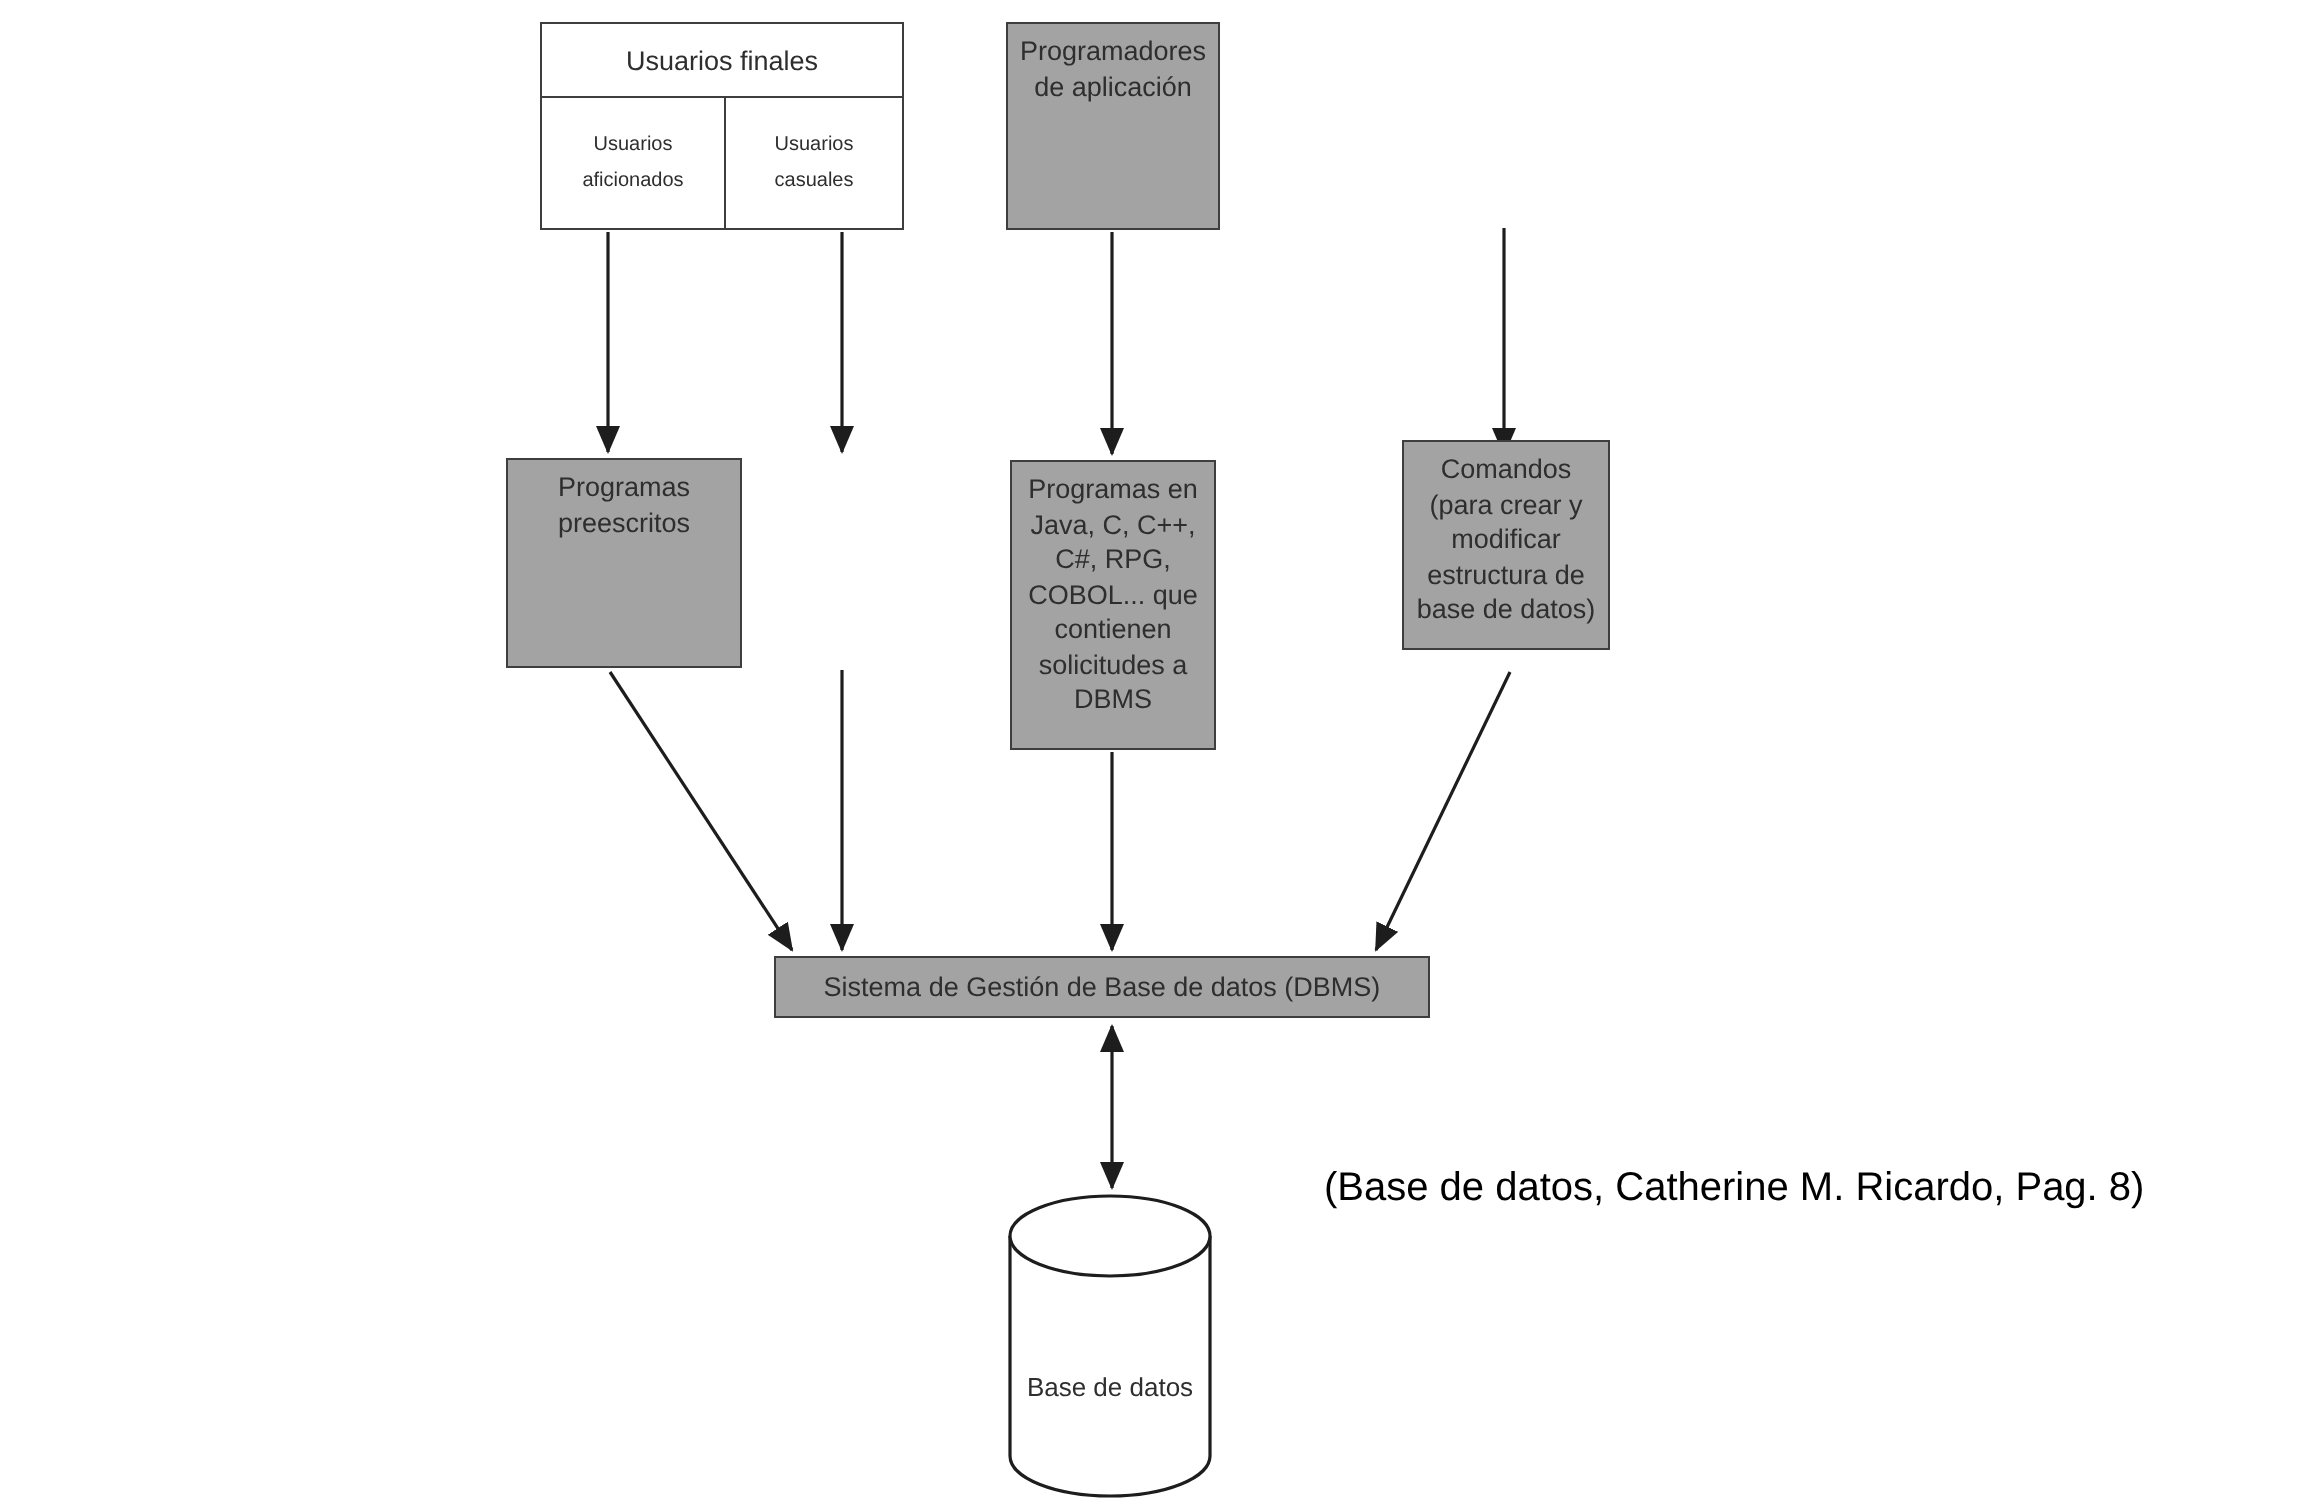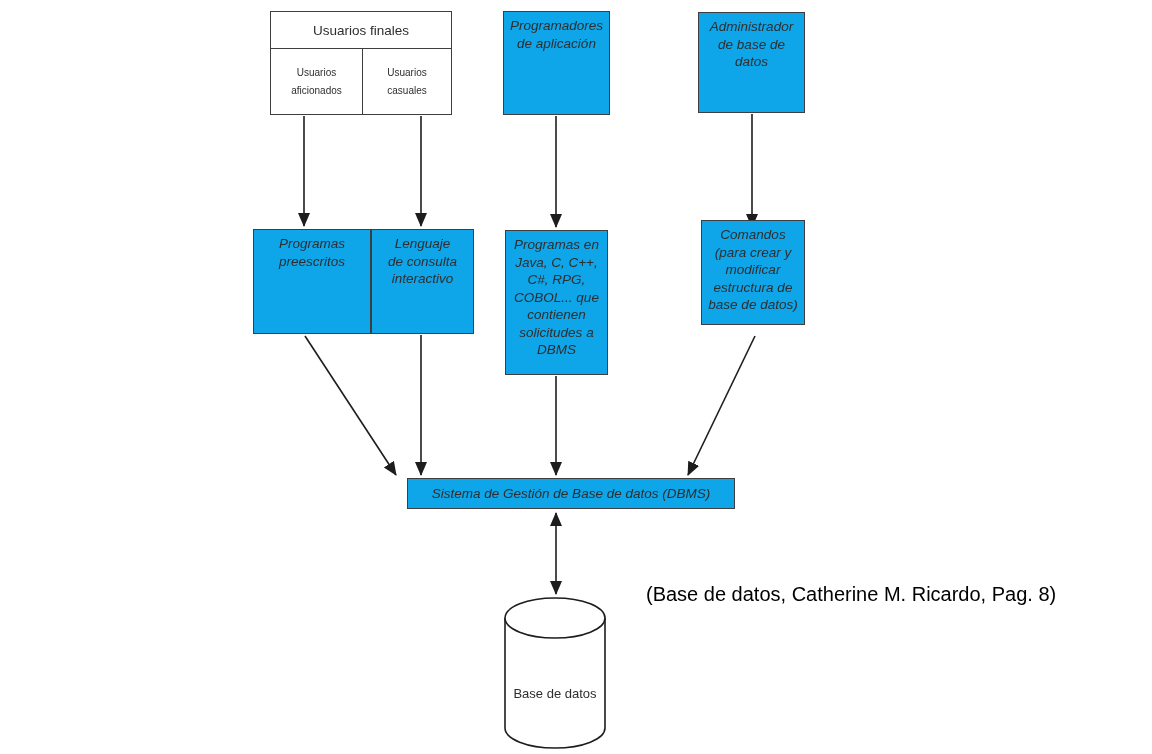--- a/index.html
+++ b/index.html
@@ -20,30 +20,29 @@
     position: absolute;
     left: 0;
     top: 0;
     width: 1152px;
     height: 754px;
   }
   .node {
     position: absolute;
     box-sizing: border-box;
     border: 1.4px solid #3e3e3e;
-    background: #0ea5e9;
+    background: #a3a3a3;
     display: flex;
     flex-direction: column;
     align-items: center;
     padding: 5px 2px 0 2px;
     font-size: 13.5px;
     line-height: 17.5px;
     text-align: center;
     white-space: pre-line;
-    font-style: italic;
   }
   .node.vcenter {
     justify-content: center;
     padding-top: 0;
   }
   
   .uf-outer {
     position: absolute;
     box-sizing: border-box;
     left: 270px; top: 11px;
@@ -83,31 +82,31 @@
   }
   .uf-cell.right {
     flex: 1;
   }
   .box-programadores { left: 503px; top: 11px;  width: 107px; height: 104px; }
   .box-administrador { left: 698px; top: 12px;  width: 107px; height: 101px; }
   .box-preescritos   { left: 253px; top: 229px; width: 118px; height: 105px; }
   .box-lenguaje      { left: 371px; top: 229px; width: 103px; height: 105px; }
   .box-java          { left: 505px; top: 230px; width: 103px; height: 145px; }
   .box-comandos      { left: 701px; top: 220px; width: 104px; height: 105px; }
-  .box-dbms          { left: 387px; top: 478px; width: 328px; height: 31px; font-size: 13.5px; margin-left: 20px; }
+  .box-dbms          { left: 387px; top: 478px; width: 328px; height: 31px; font-size: 13.5px; }
   .cyl-label {
     position: absolute;
     left: 505px; top: 686px;
     width: 100px;
     text-align: center;
     font-size: 13px;
   }
   .citation {
     position: absolute;
-    left: 646px; top: 583px;
+    left: 662px; top: 583px;
     font-size: 20px;
     color: #000000;
     white-space: nowrap;
   }
 </style>
 </head>
 <body>
 
 <div class="canvas">
 
@@ -138,30 +137,24 @@
       <div class="uf-cell left">Usuarios
 aficionados</div>
       <div class="uf-cell right">Usuarios
 casuales</div>
     </div>
   </div>
 
   <div class="node box-programadores">Programadores
 de aplicación</div>
 
-  <div class="node box-administrador">Administrador
-de base de
-datos</div>
 
   <div class="node box-preescritos">Programas
 preescritos</div>
 
-  <div class="node box-lenguaje">Lenguaje
-de consulta
-interactivo</div>
 
   <div class="node box-java">Programas en
 Java, C, C++,
 C#, RPG,
 COBOL... que
 contienen
 solicitudes a
 DBMS</div>
 
   <div class="node box-comandos">Comandos

